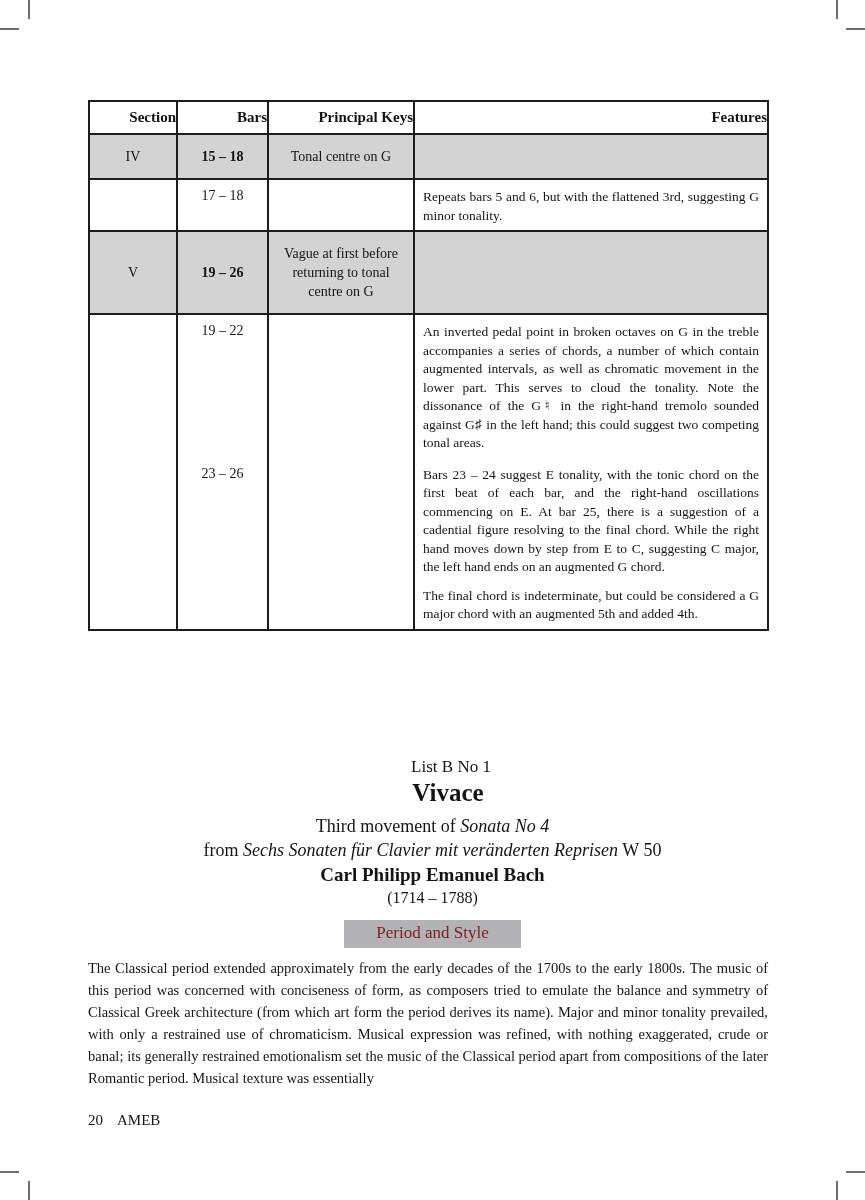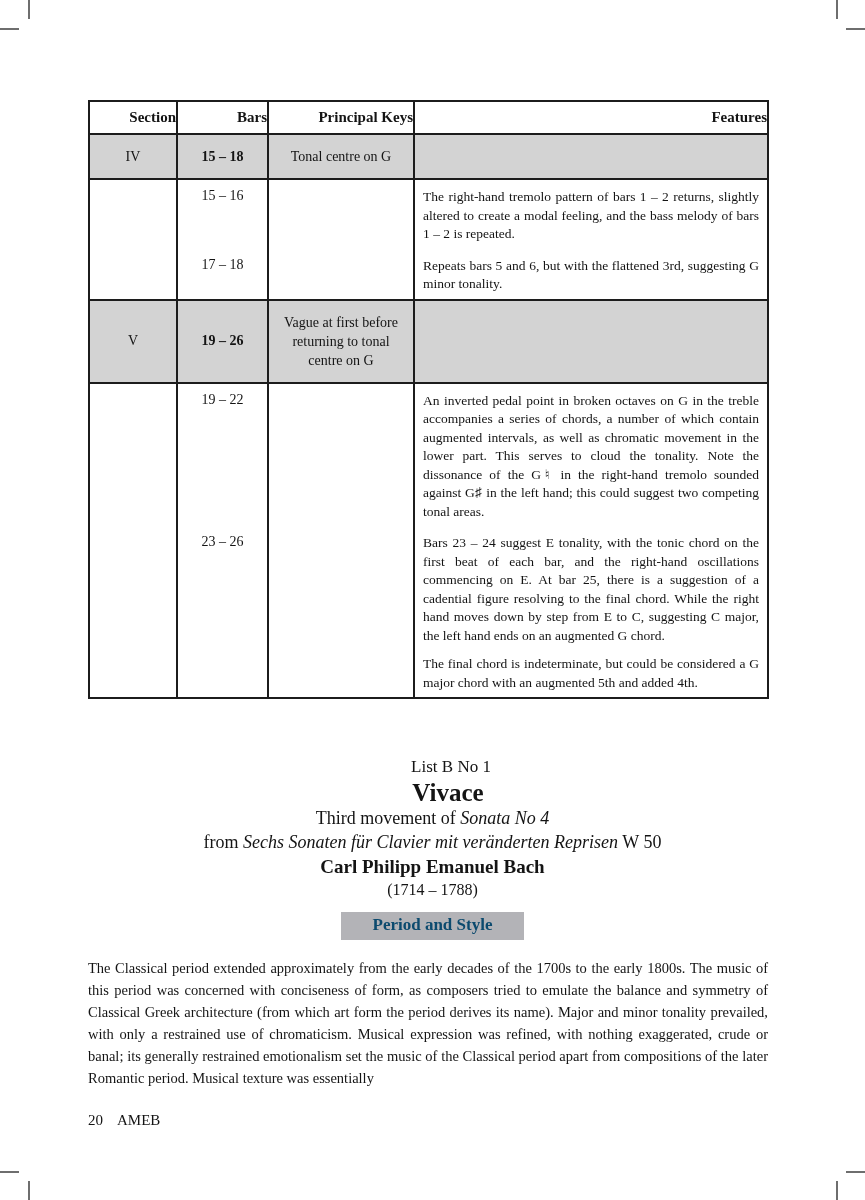--- a/index.html
+++ b/index.html
@@ -90,31 +90,31 @@
 
   
   .heading {
     position: absolute;
     left: 0; top: 757px;
     width: 100%;
     text-align: center;
     line-height: 1.2;
   }
   .list-label { font-size: 17px; margin-bottom: 1px; padding-left: 37px; }
-  .piece-title { font-size: 25px; font-weight: bold; margin-bottom: 0; padding-left: 31px; }
+  .piece-title { font-size: 25px; font-weight: bold; margin-bottom: 8px; padding-left: 31px; }
   .movement-line, .from-line { font-size: 18px; margin-bottom: 2px; }
   .it { font-style: italic; }
   .composer { font-size: 19px; font-weight: bold; margin-top: 1px; }
   .dates { font-size: 16px; margin-top: 2px; }
   .badge {
     display: inline-block;
     margin-top: 12px;
     background: #b3b3b7;
-    color: #0c4a6e;
-    font-weight: bold;
+    color: #7f1d1d;
+    font-weight: normal;
     font-size: 17px;
     padding: 3px 32px 5px 32px;
     text-align: right;
   }
 
   
   .body-para {
     position: absolute;
     left: 88px; top: 957px;
     width: 680px;
@@ -162,28 +162,20 @@
 
       <tr class="gray row-iv">
         <td>IV</td>
         <td class="b">15 – 18</td>
         <td>
           <span class="kl">Tonal centre on G</span>
         </td>
         <td></td>
       </tr>
 
-      <tr class="detail">
-        <td></td>
-        <td class="bars">15 – 16</td>
-        <td></td>
-        <td class="feat">
-          <p>The right-hand tremolo pattern of bars 1 – 2 returns, slightly altered to create a modal feeling, and the bass melody of bars 1 – 2 is repeated.</p>
-        </td>
-      </tr>
 
       <tr class="detail">
         <td></td>
         <td class="bars">17 – 18</td>
         <td></td>
         <td class="feat">
           <p>Repeats bars 5 and 6, but with the flattened 3rd, suggesting G minor tonality.</p>
         </td>
       </tr>
 

